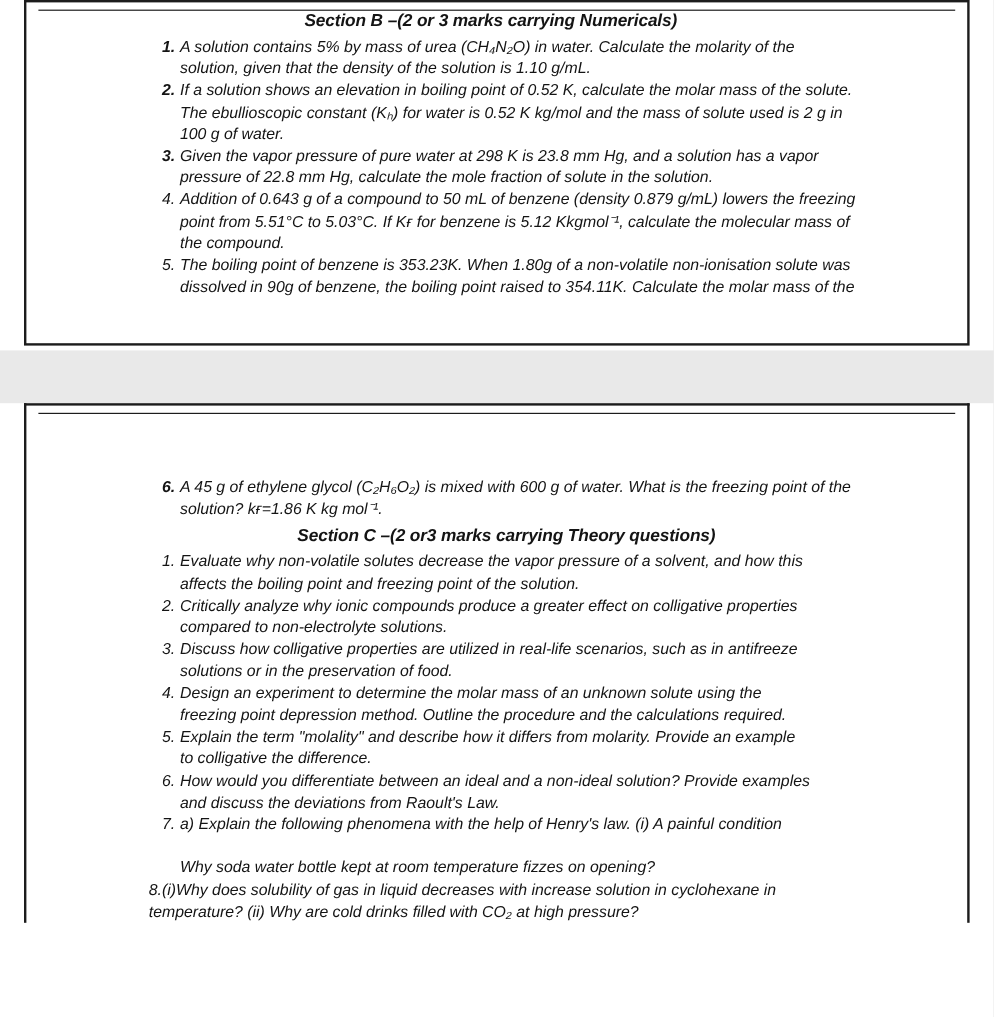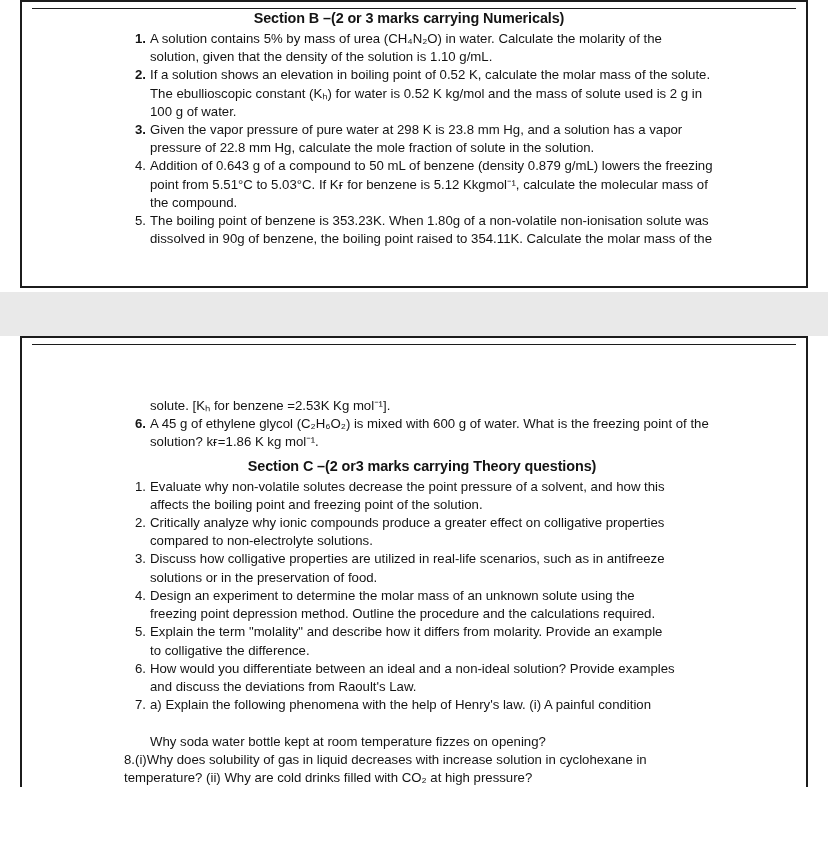--- a/index.html
+++ b/index.html
@@ -29,20 +29,21 @@
   }
   .page-2 {
     padding: 0 20px 0 20px;
     min-height: 520px;
   }
   .frame {
     border: 2px solid #1c1c1c;
     box-sizing: border-box;
     height: 100%;
     padding: 6px 10px 6px 10px;
+    font-style: italic;
   }
   .frame-inner {
     border-top: 1px solid #1c1c1c;
     box-sizing: border-box;
     height: 100%;
     padding: 0 6px;
   }
   .frame-1 {
     height: 288px;
     border-bottom: 2px solid #1c1c1c;
@@ -164,40 +165,39 @@
   </div>
 </div>
 
 <div class="gap"></div>
 
 <div class="page page-2">
   <div class="frame frame-2">
     <div class="frame-inner">
       <div class="content content-2">
 
-        <div class="topfrag">solute. [Kₕ for benzene =2.53K Kg mol⁻¹].</div>
 
         <ol class="qlist">
           <li>
             <span class="num bold">6.</span>
             <span class="qtext">
               <span>A 45 g of ethylene glycol (C₂H₆O₂) is mixed with 600 g of water. What is the freezing point of the</span><br>
               <span>solution? kғ=1.86 K kg mol⁻¹.</span>
             </span>
           </li>
         </ol>
 
         <div class="section-heading section-heading-c">Section C –(2 or3 marks carrying Theory questions)</div>
 
         <ol class="qlist">
 
           <li>
             <span class="num plain">1.</span>
             <span class="qtext">
-              <span>Evaluate why non-volatile solutes decrease the point pressure of a solvent, and how this</span><br>
+              <span>Evaluate why non-volatile solutes decrease the vapor pressure of a solvent, and how this</span><br>
               <span>affects the boiling point and freezing point of the solution.</span>
             </span>
           </li>
 
           <li>
             <span class="num plain">2.</span>
             <span class="qtext">
               <span>Critically analyze why ionic compounds produce a greater effect on colligative properties</span><br>
               <span>compared to non-electrolyte solutions.</span>
             </span>

